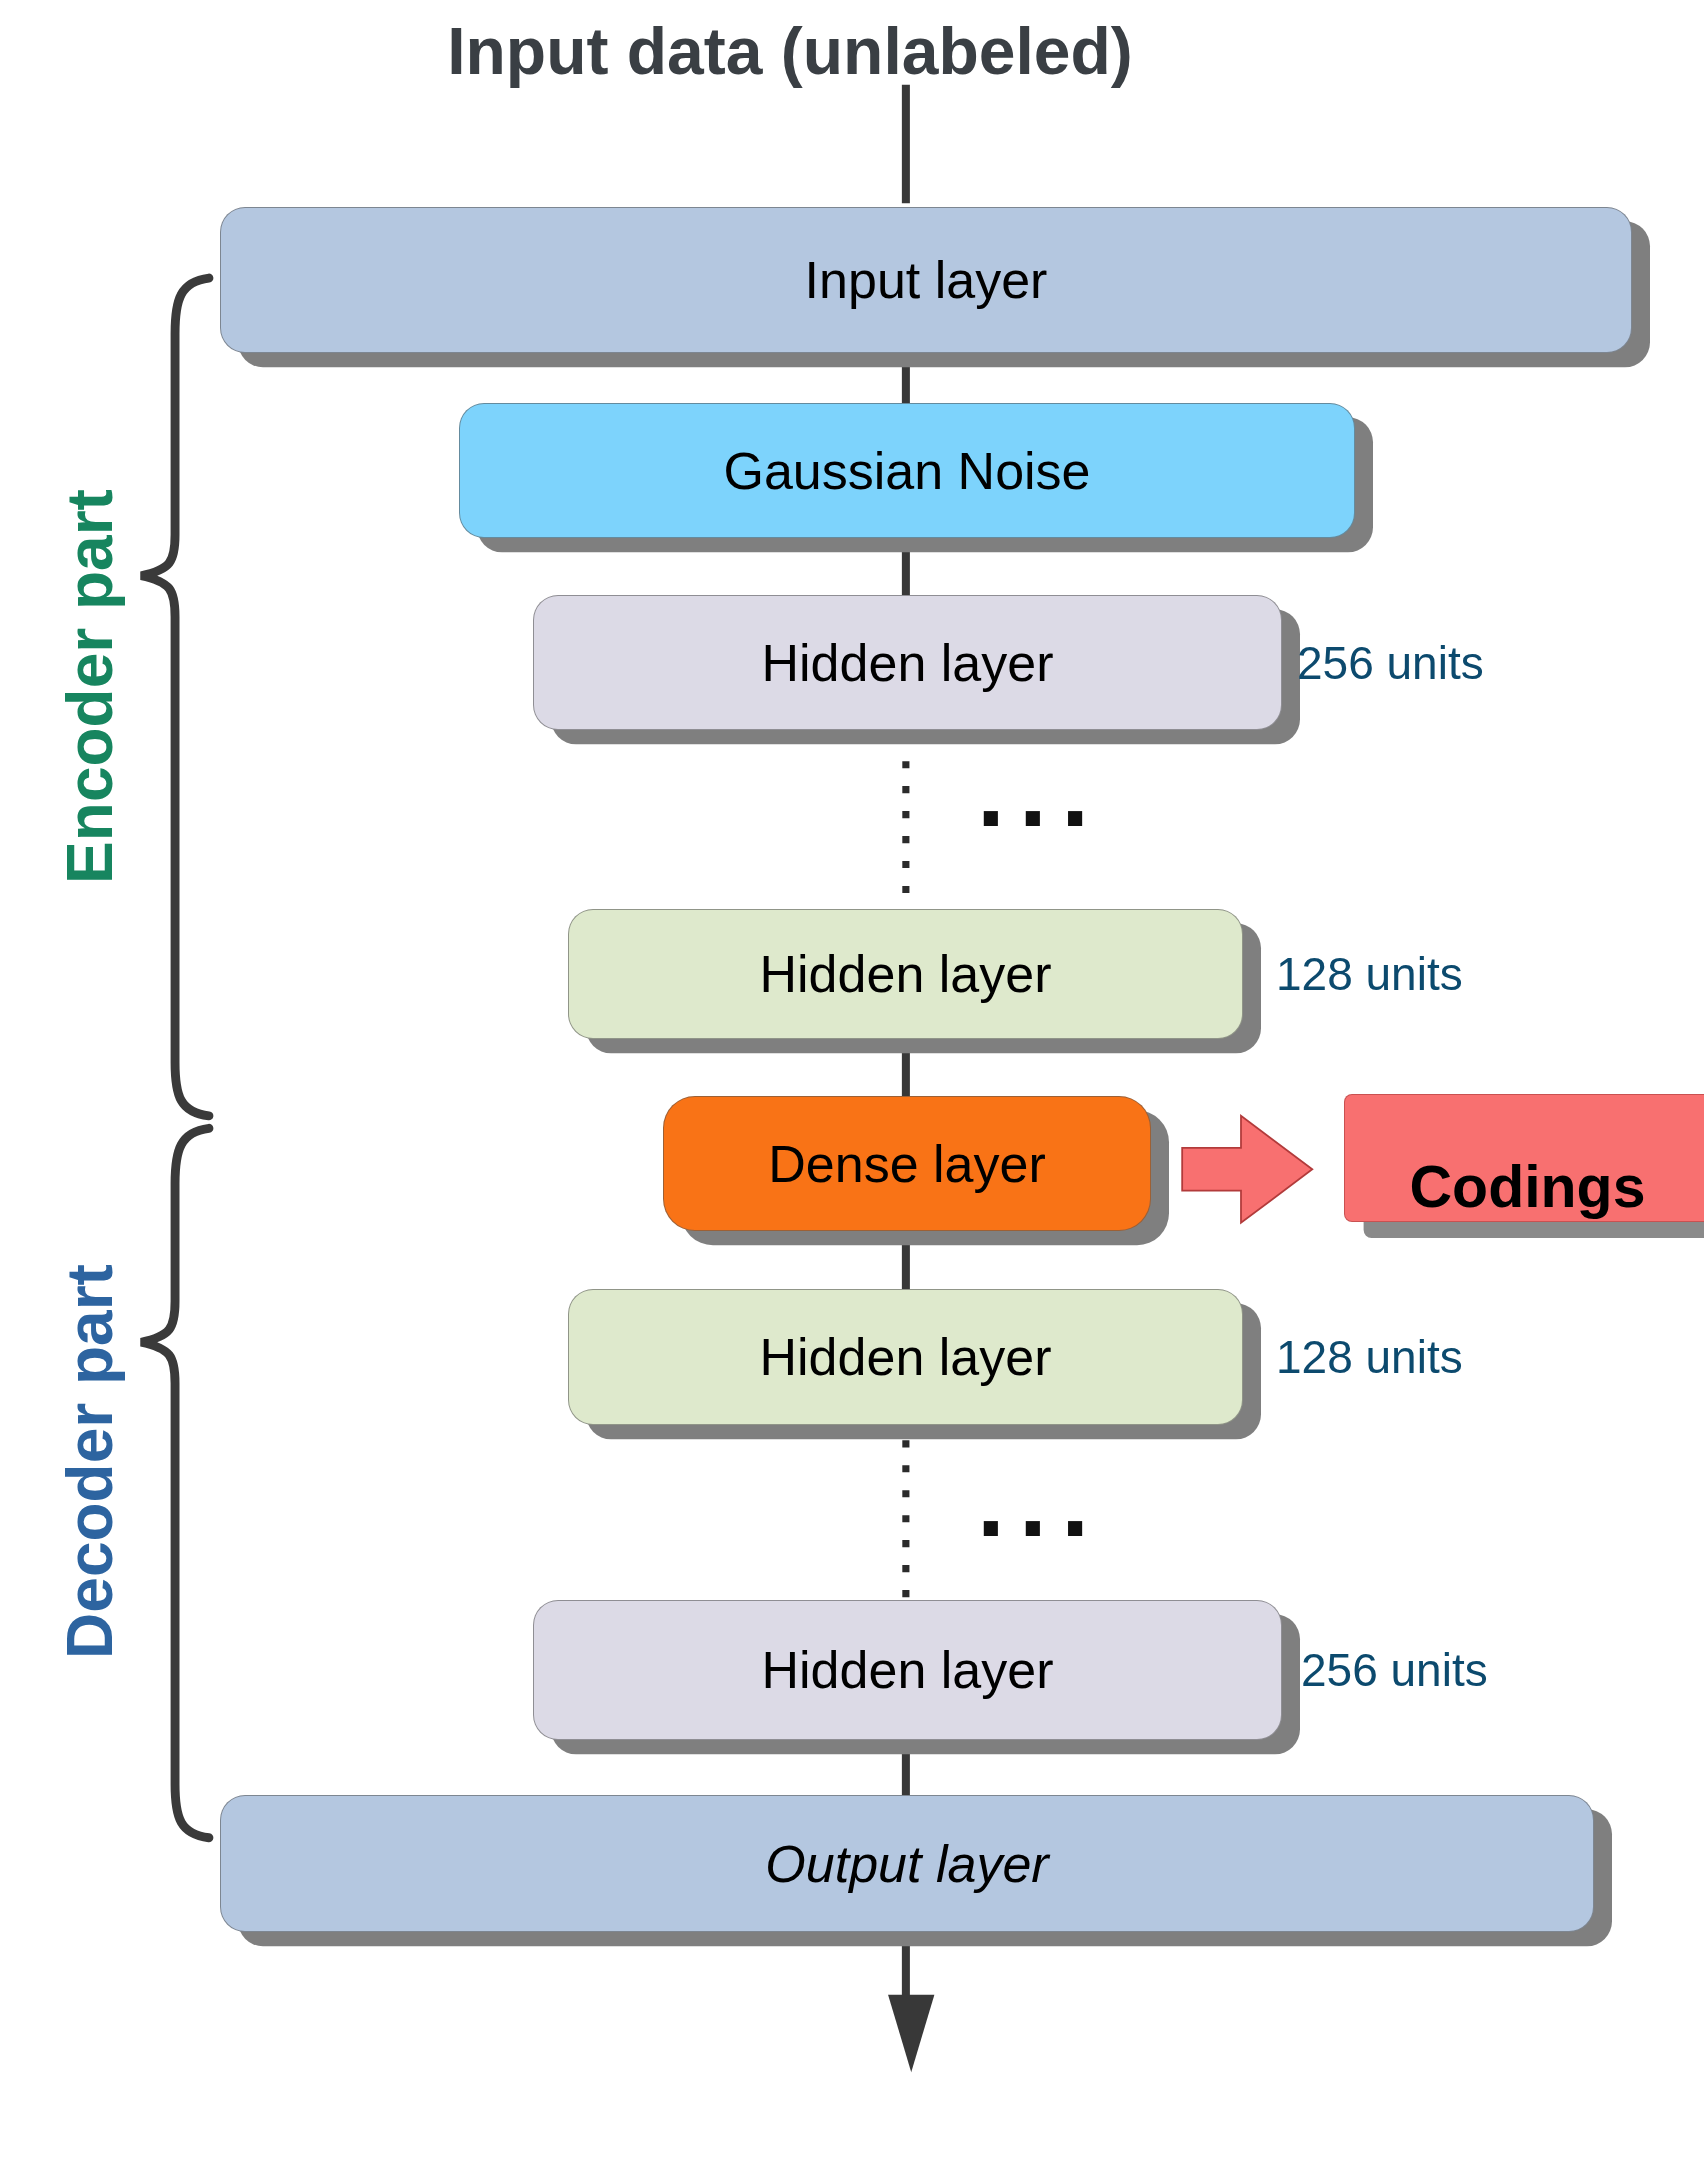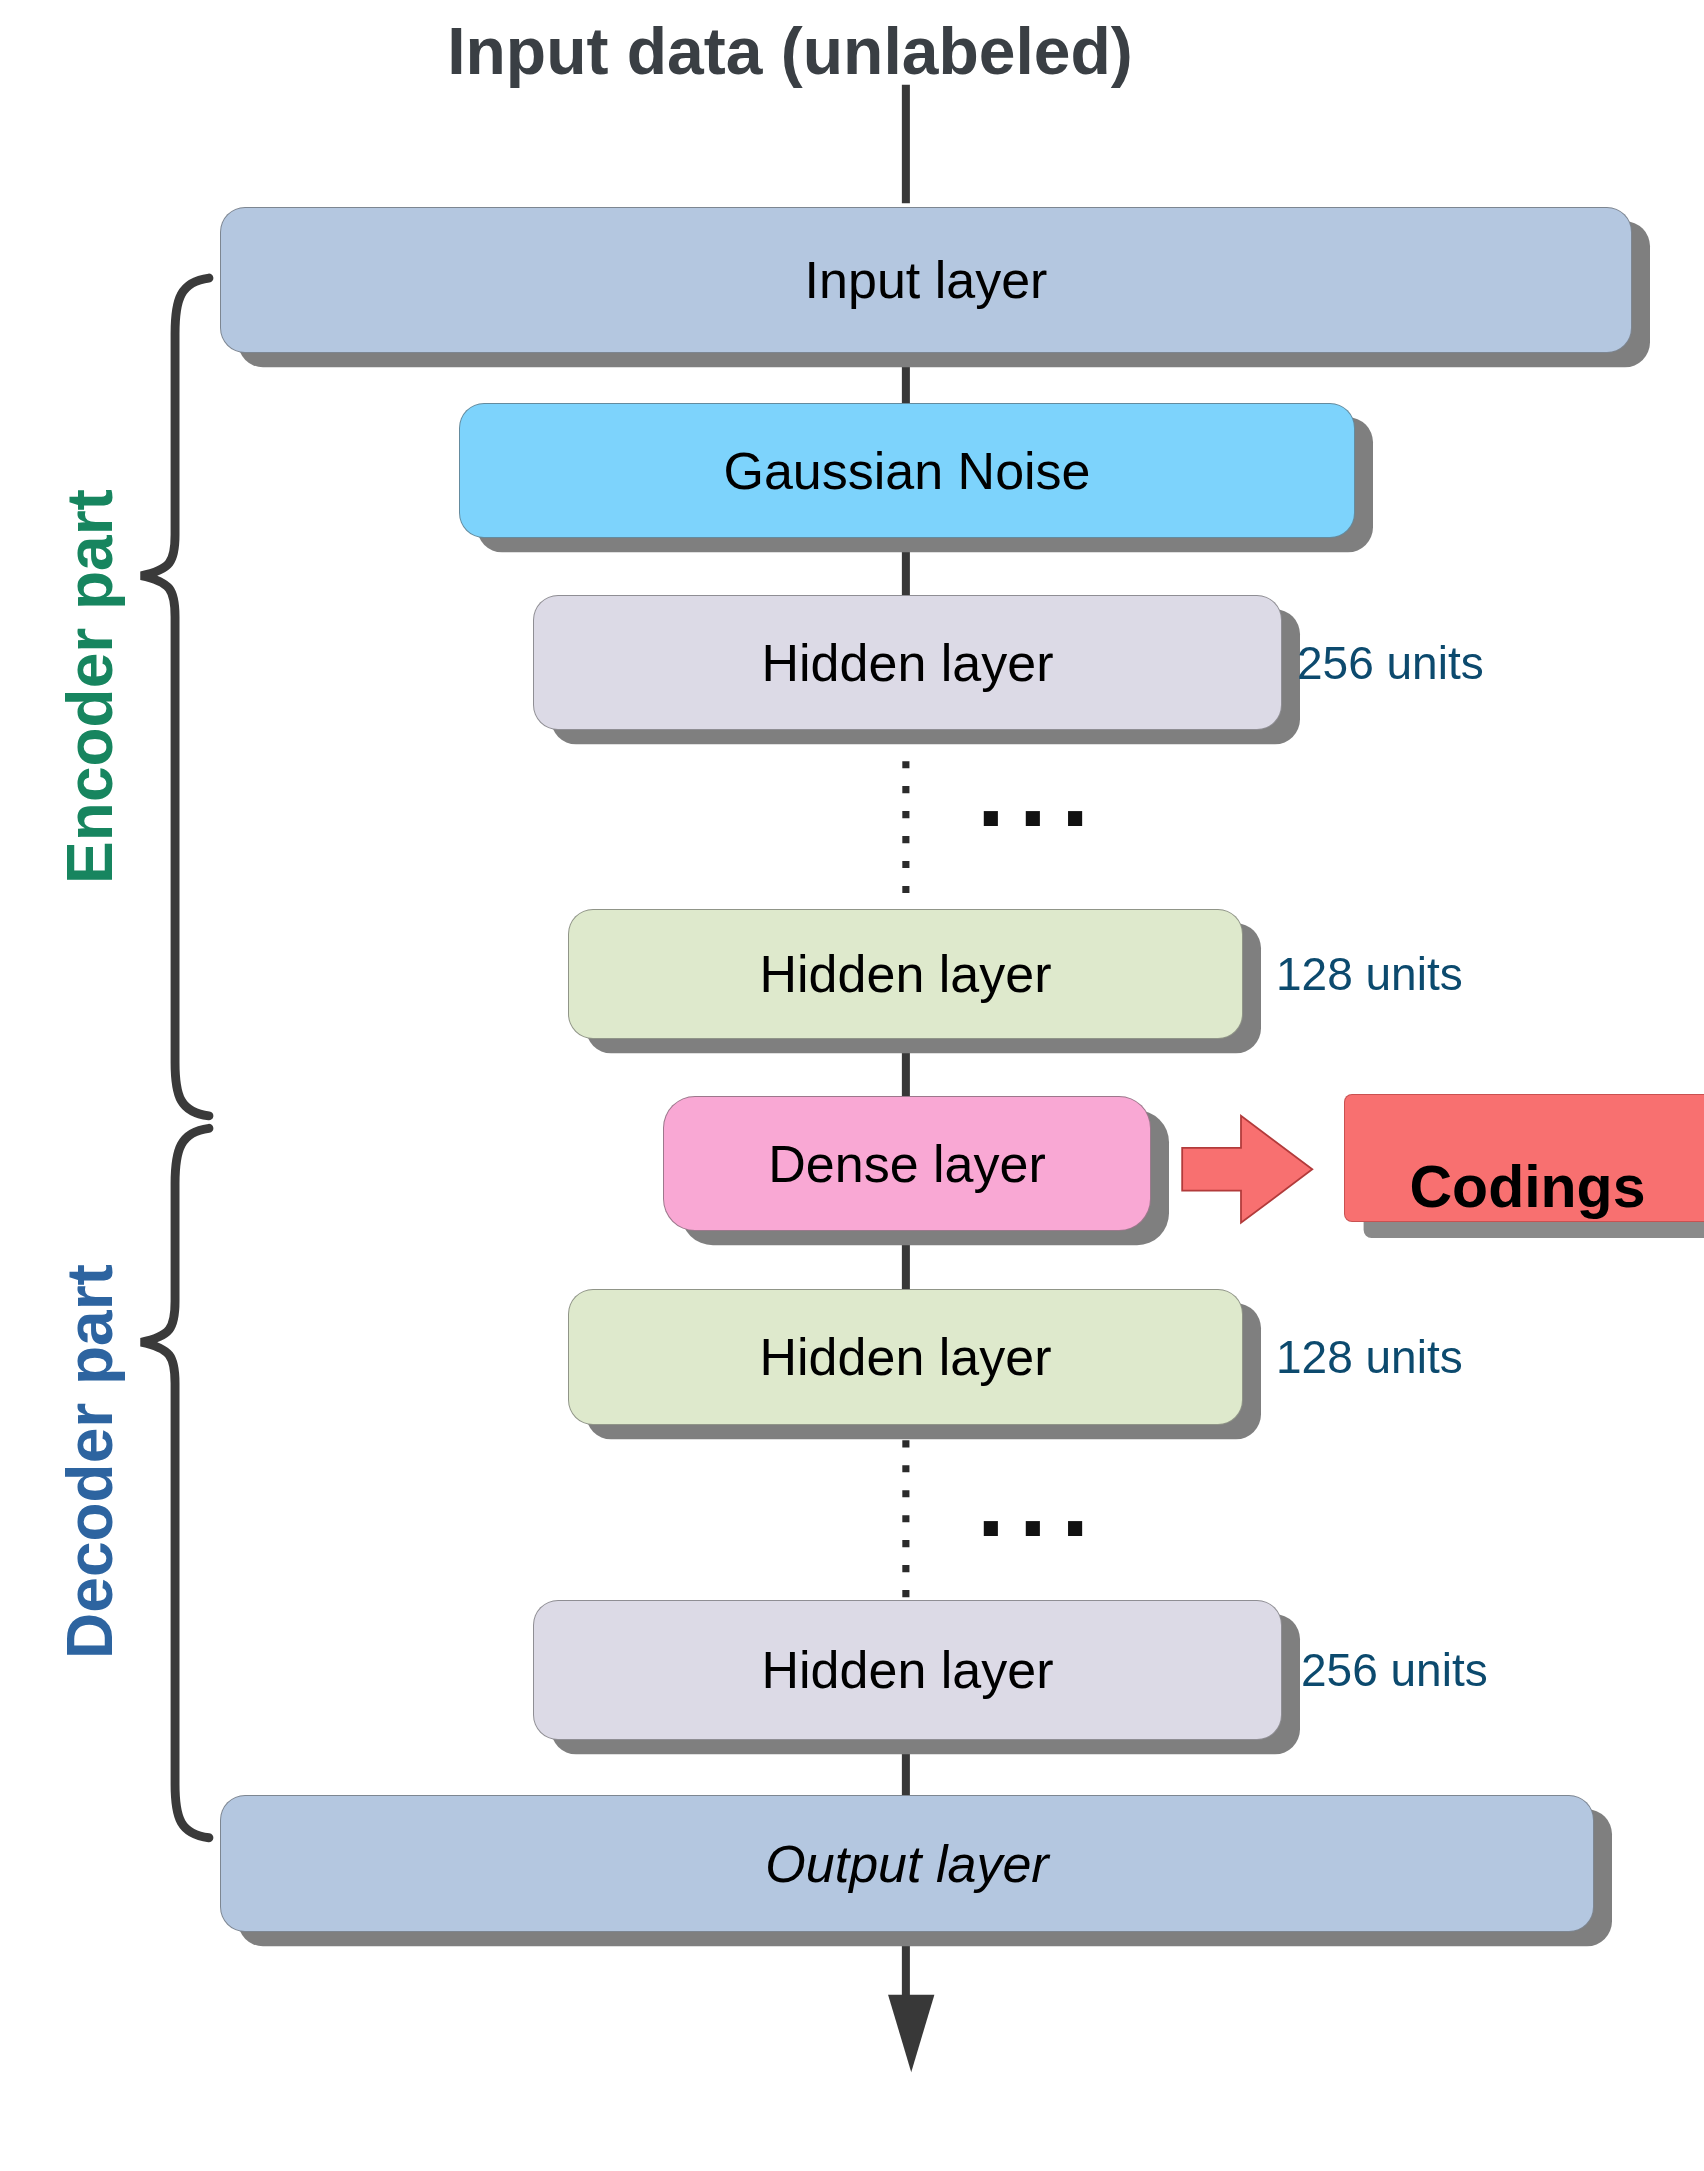--- a/index.html
+++ b/index.html
@@ -101,21 +101,21 @@
   </div>
   <div class="units units-1">256 units</div>
 
   <div class="ellipsis ellipsis-1">...</div>
 
   <div class="box box-green1" style="background-color: rgb(222, 233, 204);">
     <span>Hidden layer</span>
   </div>
   <div class="units units-2">128 units</div>
 
-  <div class="box box-dense" style="background-color: #f9a8d4;">
+  <div class="box box-dense" style="background-color: #f97316;">
     <span>Dense layer</span>
   </div>
 
   <div class="box-codings" style="background-color: rgb(248, 112, 112);">
     <span>Codings</span>
   </div>
 
   <div class="box box-green2" style="background-color: rgb(222, 233, 204);">
     <span>Hidden layer</span>
   </div>

